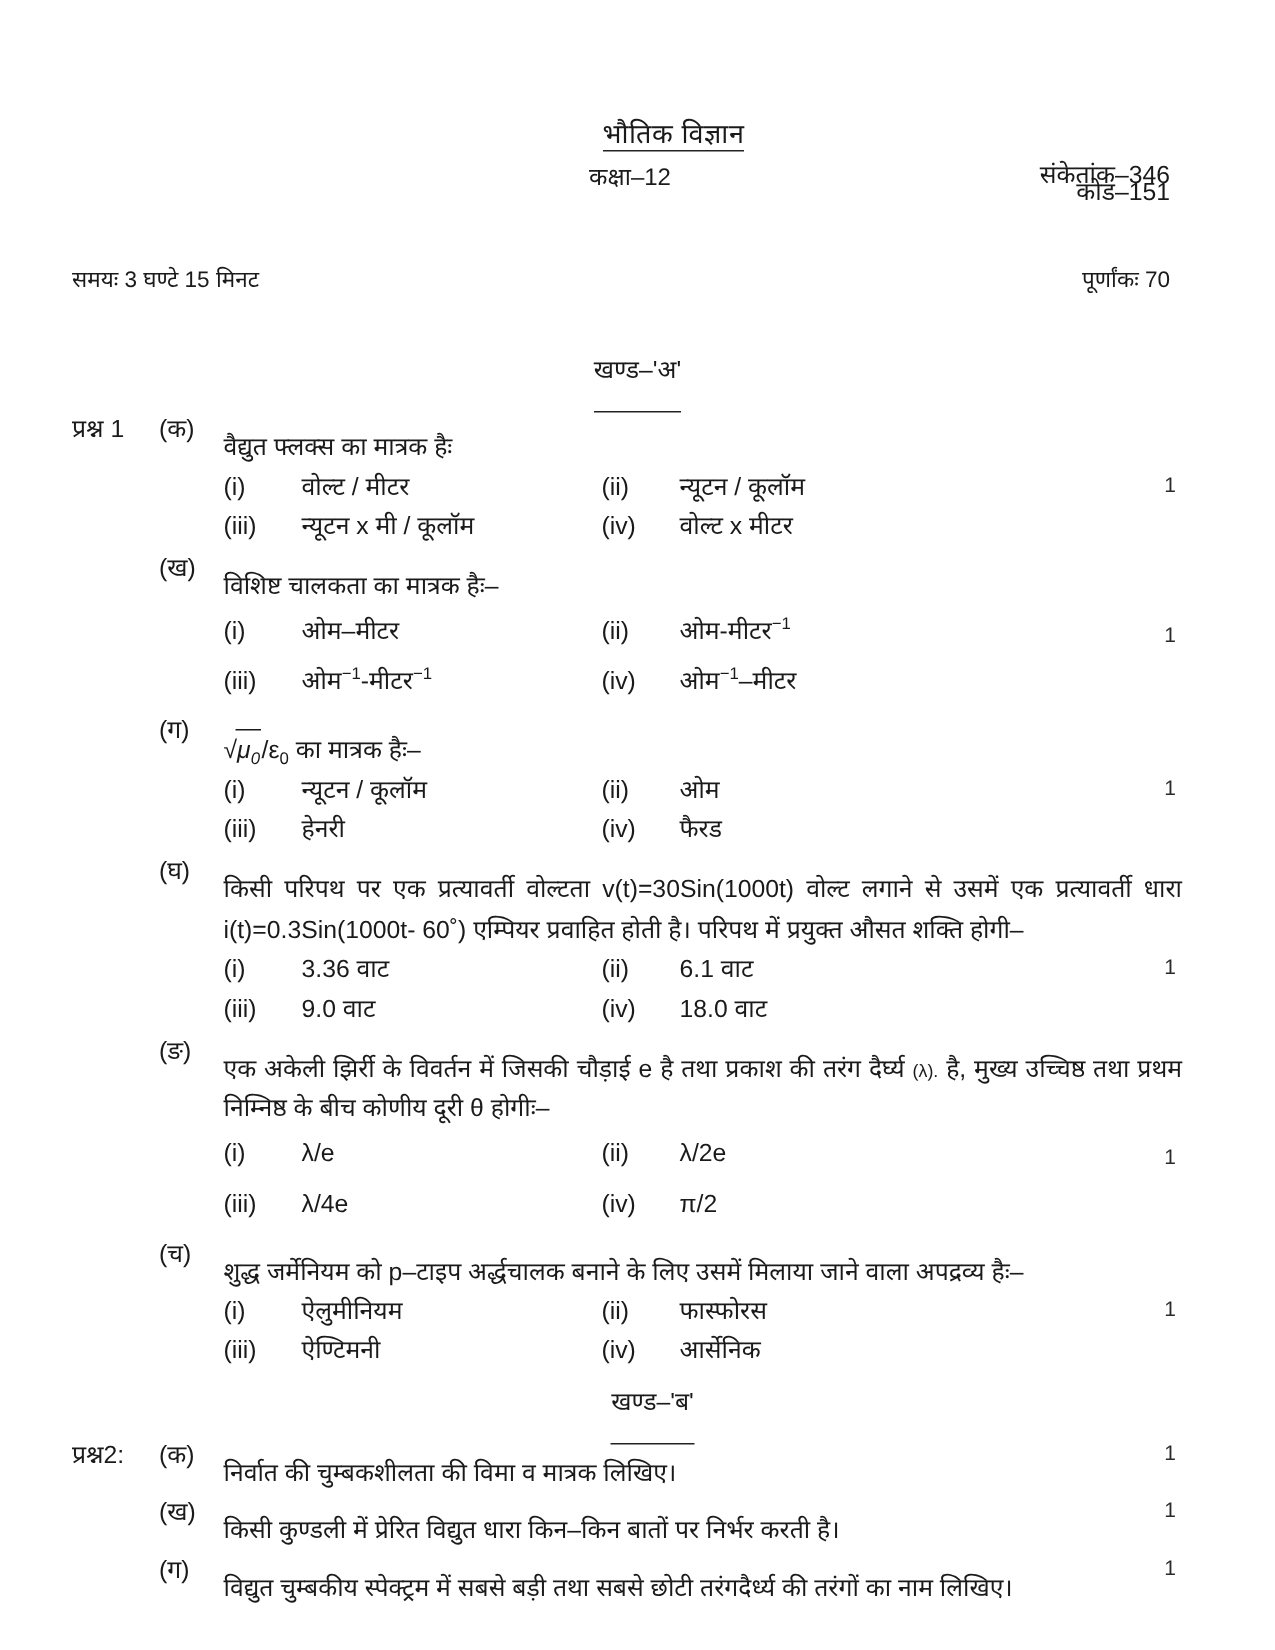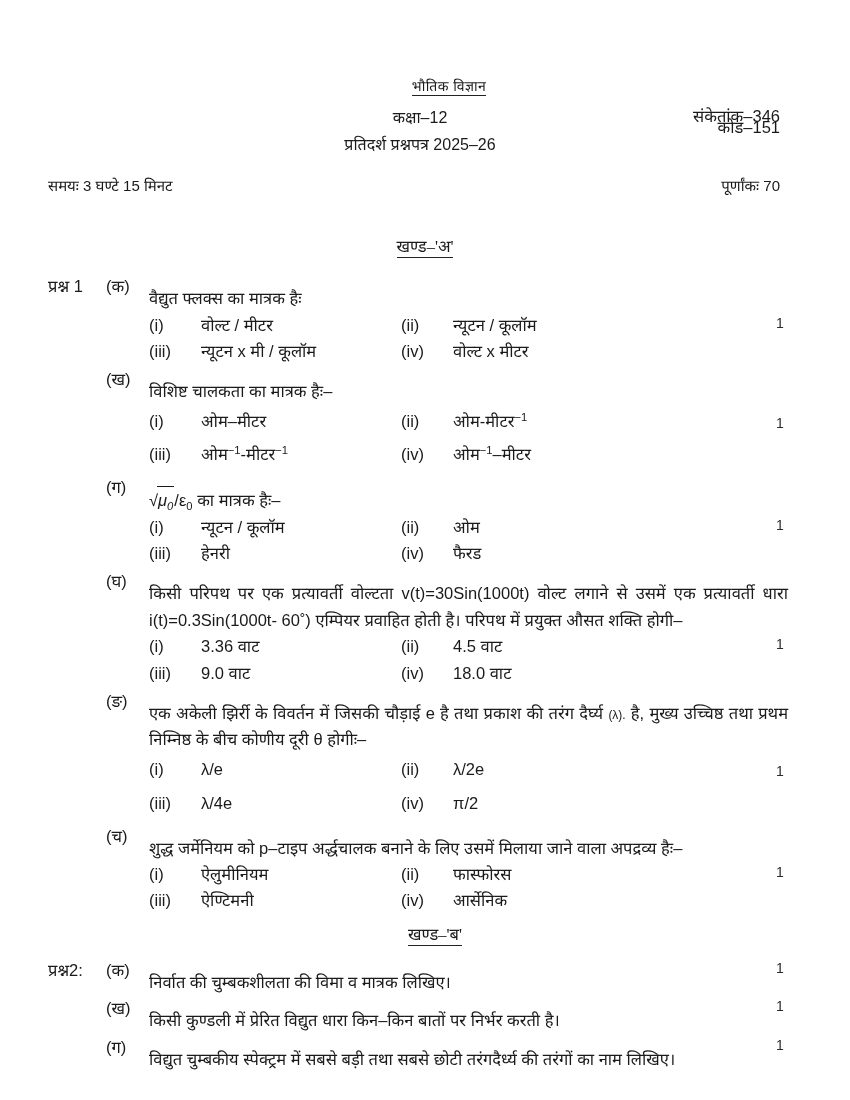--- a/index.html
+++ b/index.html
@@ -24,21 +24,21 @@
 
   
   .header-block {
     position: relative;
     margin-top: 70px;
     height: 120px;
   }
 
   .doc-title {
     text-align: center;
-    font-size: 14px;
+    font-size: 18px;
     letter-spacing: 0.4px;
     position: absolute;
     left: 0; right: 0;
     top: 6px;
     margin-left: 48px;
   }
   .doc-title span.ul {
     border-bottom: 1.3px solid #222;
     padding-bottom: 1px;
   }
@@ -75,22 +75,21 @@
 
   
   .section-heading {
     text-align: center;
     font-size: 16.5px;
     margin-top: 44px;
     margin-bottom: 16px;
   }
   .section-heading span {
     border-bottom: 1.2px solid #222;
-    padding-bottom: 1px;
-    font-family: Liberation Serif, serif;
+    padding-bottom: 18px;
   }
 
   
   .qblock {
     position: relative;
     padding-left: 48px;
     padding-right: 58px;
     margin-bottom: 2px;
   }
 
@@ -184,21 +183,20 @@
 </head>
 <body>
 
 <div class="page">
 
   <div class="header-block">
     <div class="doc-title">
       <span class="ul">भौतिक विज्ञान</span>
     </div>
     <div class="center-line l1">कक्षा–12</div>
-    <div class="center-line l2">प्रतिदर्श प्रश्नपत्र 2025–26</div>
     <div class="right-line r1">संकेतांक–346</div>
     <div class="right-line r2">कोड–151</div>
     <div class="time-row clearfix">
       <span class="time-left">समयः 3 घण्टे 15 मिनट</span>
       <span class="marks-right">पूर्णांकः 70</span>
     </div>
   </div>
 
   <div class="section-heading">
     <span>खण्ड–'अ'</span>
@@ -305,21 +303,21 @@
     </div>
     <div class="options">
       <div class="opt-row">
         <span class="marks" style="top:0;">1</span>
         <span class="opt-cell c1">
           <span class="opt-key">(i)</span>
           <span class="opt-val">3.36 वाट</span>
         </span>
         <span class="opt-cell c2">
           <span class="opt-key">(ii)</span>
-          <span class="opt-val">4.5 वाट</span>
+          <span class="opt-val">6.1 वाट</span>
         </span>
       </div>
       <div class="opt-row">
         <span class="opt-cell c1">
           <span class="opt-key">(iii)</span>
           <span class="opt-val">9.0 वाट</span>
         </span>
         <span class="opt-cell c2">
           <span class="opt-key">(iv)</span>
           <span class="opt-val">18.0 वाट</span>

